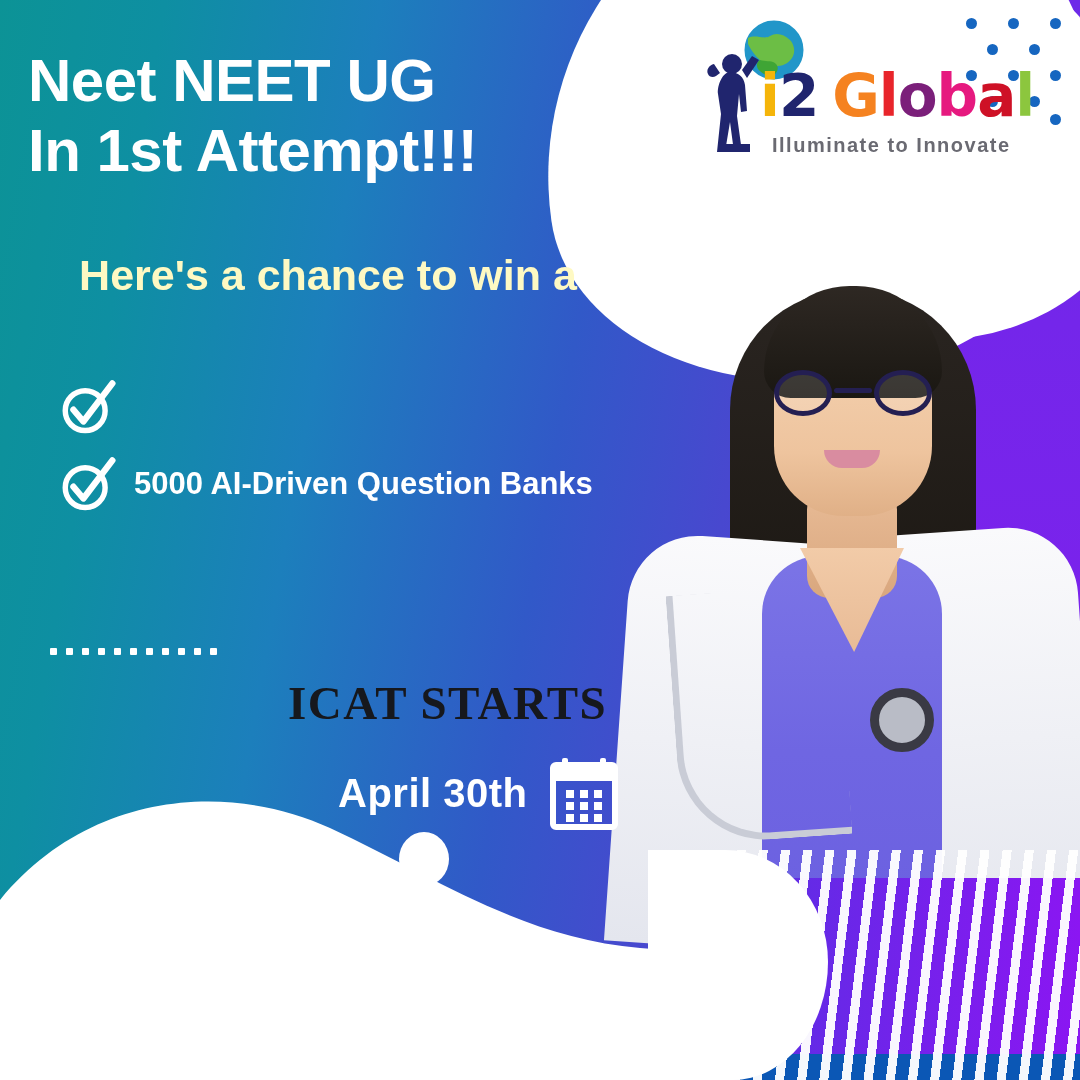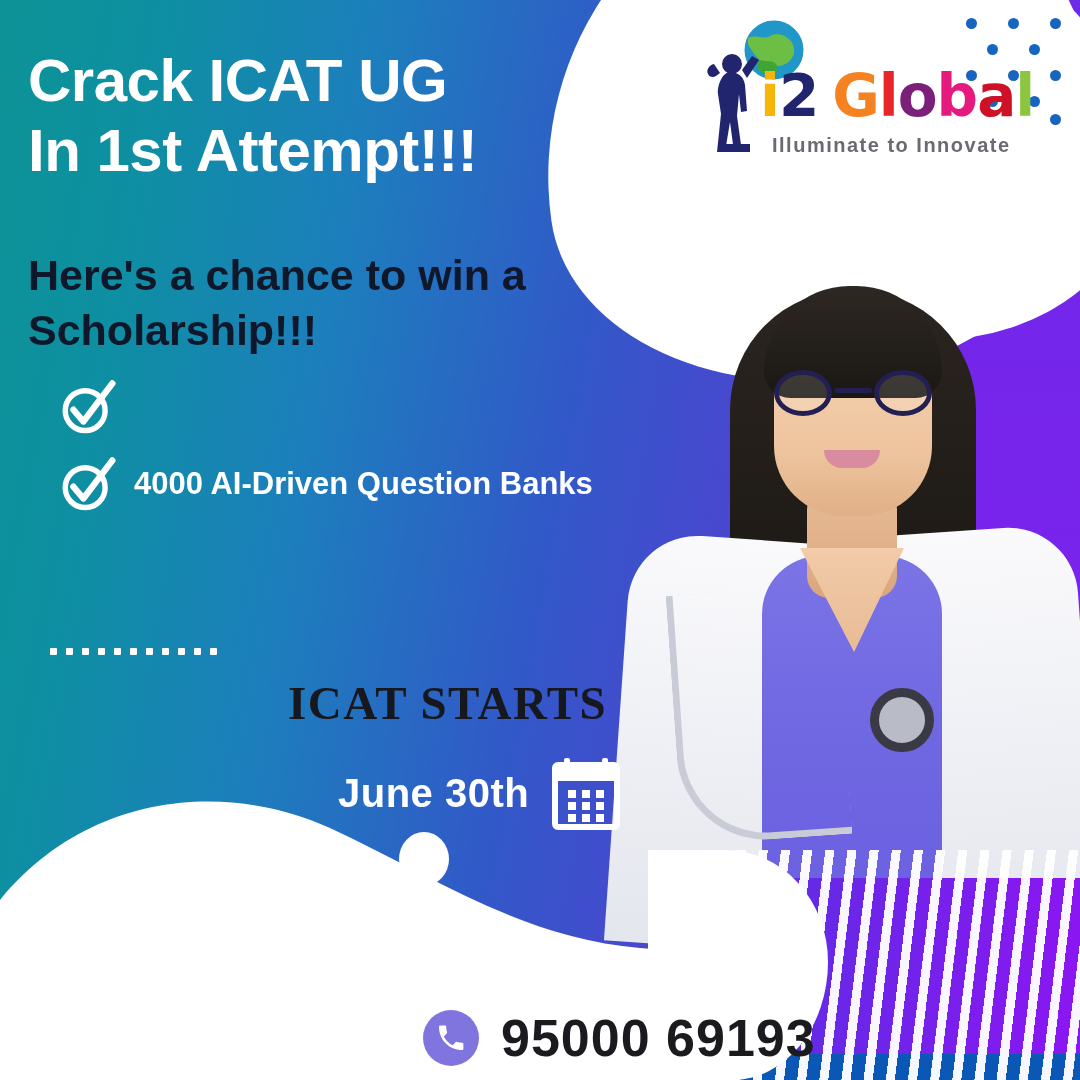--- a/index.html
+++ b/index.html
@@ -71,24 +71,25 @@
     line-height:1.16;
     letter-spacing:-0.5px;
   }
   .headline .l2 { display:block; }
 
   
   .subhead {
     position:absolute;
     left:28px; top:248px;
     width:600px;
-    color:#0f172a;
+    color:#fef9c3;
     font-weight:700;
     font-size:43px;
     line-height:1.28;
+    text-align:center;
   }
 
   
   .bullets {
     position:absolute;
     left:58px; top:382px;
     width:660px;
   }
   .bullet {
     display:flex;
@@ -381,44 +382,43 @@
     <div class="doc-stetho-bell"></div>
   </div>
 
   <svg class="wave-bottom" viewBox="0 0 1080 330" preserveAspectRatio="none">
     <path d="M0 150 C 90 40, 230 32, 330 78 C 430 124, 520 188, 640 198
              C 760 208, 860 168, 980 150 C 1030 142, 1060 140, 1080 140
              L1080 330 L0 330 Z" fill="#ffffff"></path>
   </svg>
 
   <div class="headline">
-    <span class="l1">Crack ICAT UG</span>
+    <span class="l1">Neet NEET UG</span>
     <span class="l2">In 1st Attempt!!!</span>
   </div>
 
   <div class="subhead">
     <span>Here's a chance to win a</span><br>
-    <span>Scholarship!!!</span>
   </div>
 
   <div class="bullets">
 
     <div class="bullet">
       <svg class="check-icon" viewBox="0 0 64 64">
         <circle cx="30" cy="36" r="22" fill="none" stroke="#ffffff" stroke-width="6"></circle>
         <path d="M17 35 L28 48 L60 6" fill="none" stroke="#ffffff" stroke-width="7" stroke-linecap="round" stroke-linejoin="round"></path>
       </svg>
     </div>
 
     <div class="bullet">
       <svg class="check-icon" viewBox="0 0 64 64">
         <circle cx="30" cy="36" r="22" fill="none" stroke="#ffffff" stroke-width="6"></circle>
         <path d="M17 35 L28 48 L60 6" fill="none" stroke="#ffffff" stroke-width="7" stroke-linecap="round" stroke-linejoin="round"></path>
       </svg>
-      <div class="bullet-text">4000 AI-Driven Question Banks</div>
+      <div class="bullet-text">5000 AI-Driven Question Banks</div>
     </div>
 
 
   </div>
 
   <div class="dotted-line">
     <i></i>
       <i></i>
       <i></i>
       <i></i>
@@ -426,21 +426,21 @@
       <i></i>
       <i></i>
       <i></i>
       <i></i>
       <i></i>
       <i></i>
   </div>
 
   <div class="icat-title">ICAT STARTS</div>
   <div class="icat-date-row">
-    <div class="icat-date">June 30th</div>
+    <div class="icat-date">April 30th</div>
     <svg class="cal-icon" viewBox="0 0 70 74">
       <rect x="13" y="2" width="6" height="14" rx="2" fill="#ffffff"></rect>
       <rect x="51" y="2" width="6" height="14" rx="2" fill="#ffffff"></rect>
       <rect x="4" y="9" width="62" height="62" rx="3" fill="none" stroke="#ffffff" stroke-width="6"></rect>
       <rect x="7" y="12" width="56" height="13" fill="#ffffff"></rect>
       <g fill="#ffffff">
         <rect x="17" y="34" width="8" height="8"></rect>
         <rect x="31" y="34" width="8" height="8"></rect>
         <rect x="45" y="34" width="8" height="8"></rect>
         <rect x="17" y="46" width="8" height="8"></rect>
@@ -456,28 +456,20 @@
   <div class="small-circle"></div>
 
   <div class="stripes-wrap">
     <div class="stripes-purple"></div>
     <div class="stripes-blue"></div>
     <div class="stripes-lines"></div>
     <div class="stripes-white-mask"></div>
   </div>
 
 
-  <div class="phone-row">
-    <div class="phone-circle">
-      <svg width="32" height="32" viewBox="0 0 24 24">
-        <path fill="#ffffff" d="M6.6 10.8c1.4 2.8 3.8 5.2 6.6 6.6l2.2-2.2c.3-.3.7-.4 1.1-.2 1.2.4 2.5.6 3.8.6.6 0 1 .4 1 1V20c0 .6-.4 1-1 1C10.7 21 3 13.3 3 3.7c0-.6.4-1 1-1h3.4c.6 0 1 .4 1 1 0 1.3.2 2.6.6 3.8.1.4 0 .8-.2 1.1l-2.2 2.2z"></path>
-      </svg>
-    </div>
-    <div class="phone-number">95000 69193</div>
-  </div>
 
   <div class="dot-grid">
     <span style="left:0px;  top:0px;"></span>
     <span style="left:42px; top:0px;"></span>
     <span style="left:84px; top:0px;"></span>
     <span style="left:21px; top:26px;"></span>
     <span style="left:63px; top:26px;"></span>
     <span style="left:0px;  top:52px;"></span>
     <span style="left:42px; top:52px;"></span>
     <span style="left:84px; top:52px;"></span>

